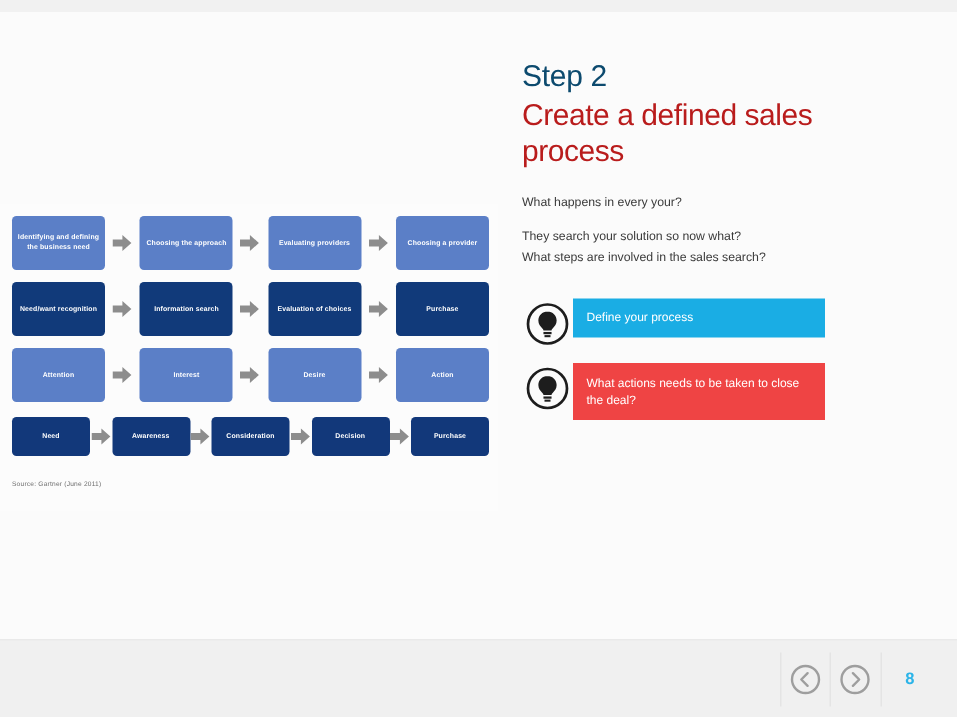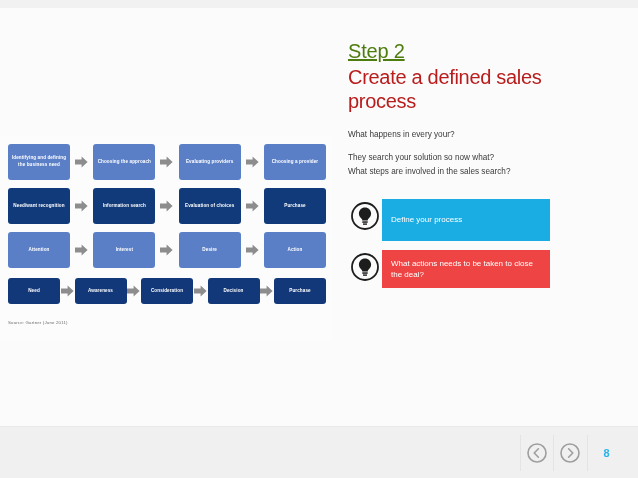--- a/index.html
+++ b/index.html
@@ -93,25 +93,24 @@
   
   #content {
     position: absolute;
     left: 348px;
     top: 40px;
     width: 262px;
   }
 
   #step-label {
     font-size: 20px;
-    color: #4d7c0f;
+    color: #0c4a6e;
     line-height: 1.15;
     font-weight: 400;
     letter-spacing: -.2px;
-    text-decoration: underline;
   }
 
   #headline {
     font-size: 20px;
     color: #b91c1c;
     line-height: 1.2;
     font-weight: 400;
     letter-spacing: -.3px;
     margin-top: 2px;
     max-width: 252px;
@@ -158,21 +157,21 @@
     flex: 0 0 auto;
     width: 168px;
     background: #1aade4;
     color: #ffffff;
     font-size: 8px;
     line-height: 1.45;
     padding: 7px 9px;
     display: flex;
     align-items: center;
   }
-  .callout.c1 .callout-box { height: 42px; }
+  .callout.c1 .callout-box { height: 26px; }
   .callout.c2 .callout-box { height: 38px; }
 
   
   #bottom-bar {
     position: absolute;
     left: 0;
     bottom: 0;
     width: 638px;
     height: 52px;
     background: #f0f0f0;

